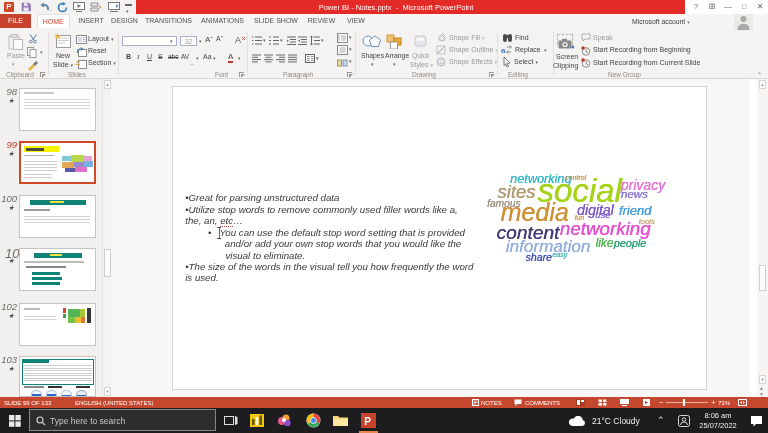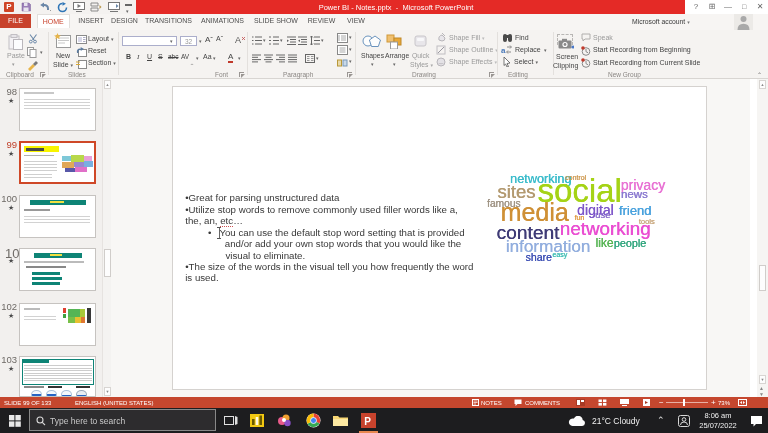--- a/index.html
+++ b/index.html
@@ -26,21 +26,21 @@
 .glabel { position:absolute; top:41px; font-size:6.5px; color:#8a8683; }
 .dlg { position:absolute; top:42px; width:5px; height:5px; border-left:1px solid #9a9693; border-top:1px solid #9a9693; }
 .dlg:after { content:""; position:absolute; left:1px; top:1px; border:2px solid transparent; border-top-color:#9a9693; border-left-color:#9a9693; }
 .rtxt { position:absolute; font-size:7px; color:#444; white-space:nowrap; }
 .rgray { color:#9a9a9a; }
 .car { font-size:5px; color:#666; }
 .ibox { position:absolute; border:1px solid #abaecb; background:#fff; }
 .ric { position:absolute; }
 
 
-#content { position:absolute; left:0; top:79px; width:750px; height:318px; background:#f8f7f5; }
+#content { position:absolute; left:0; top:79px; width:750px; height:318px; background:#f8f7f5;font-style:italic; }
 
 
 #thumbs { position:absolute; left:0; top:0; width:102px; height:318px; background:#f2f0ee; }
 #thumbscroll { position:absolute; left:102px; top:0; width:9px; height:318px; background:#f4f3f1; border-left:1px solid #e6e3e0;}
 .scrbtn { position:absolute; left:1px; width:7px; height:9px; background:#fdfdfd; border:1px solid #d8d5d2; color:#8a8a8a; font-size:4px; text-align:center; line-height:8px;}
 
 
 #slide { position:absolute; left:172px; top:7px; width:535px; height:304px; background:#fff; border:1px solid #d5d2cf; }
 #vscroll { position:absolute; left:757px; top:0; width:11px; height:318px; background:#f6f5f3; }
 

